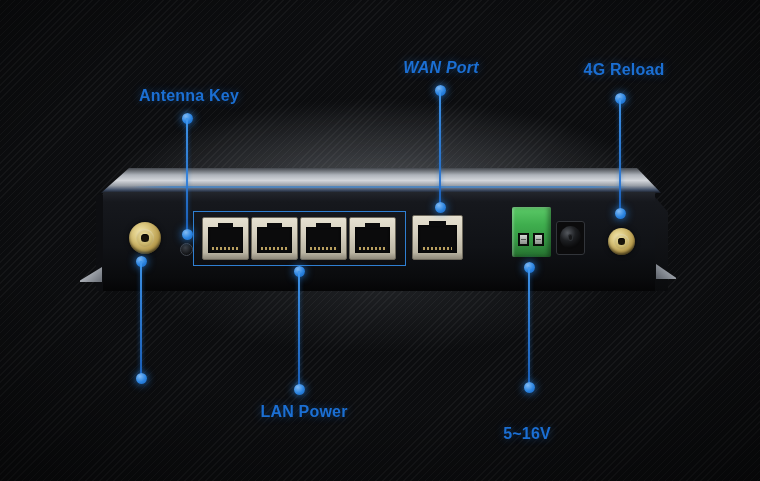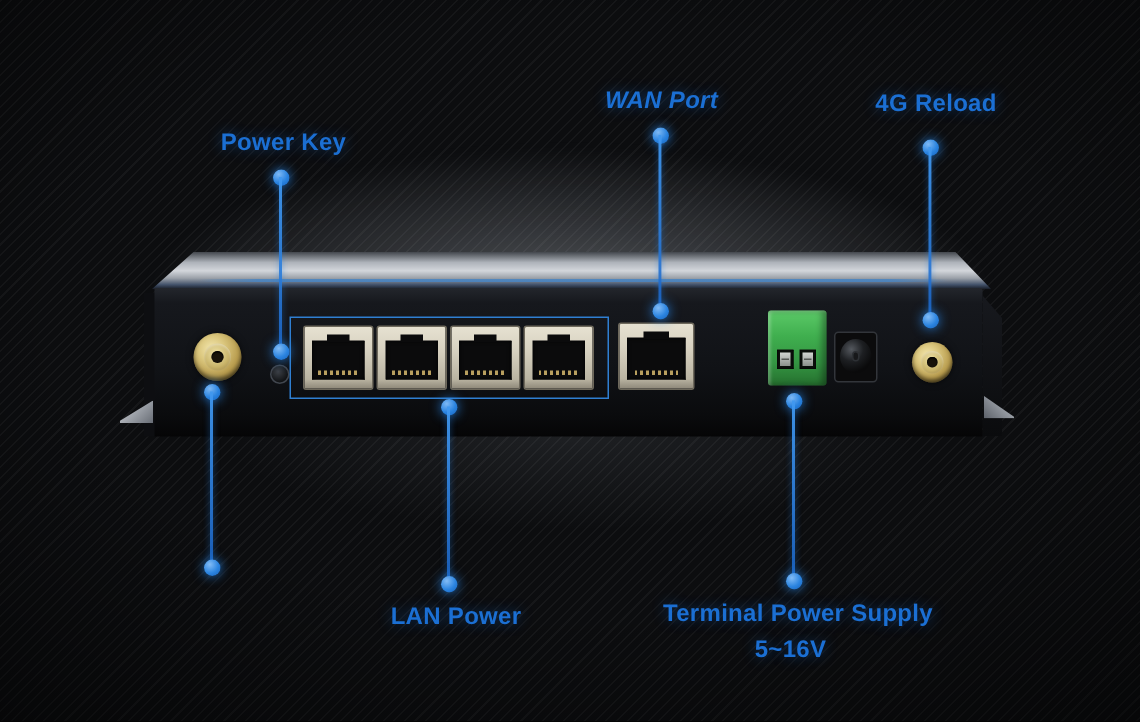--- a/index.html
+++ b/index.html
@@ -156,21 +156,21 @@
     <div class="sma sma-right">
       <div class="sma-ring"></div>
       <div class="sma-hole"></div>
     </div>
   </div>
 
   <div class="vignette"></div>
 
   <div class="callouts">
 
-    <div class="c-label" style="left:189px;top:88px;">Power Key</div>
+    <div class="c-label" style="left:189px;top:88px;">Antenna Key</div>
     <div class="c-dot" style="left:187px;top:118px;"></div>
     <div class="c-line" style="left:186px;top:118px;height:116px;"></div>
     <div class="c-dot" style="left:187px;top:234px;"></div>
 
     <div class="c-label" style="left:441px;top:60px;font-style:italic;">WAN Port</div>
     <div class="c-dot" style="left:440px;top:90px;"></div>
     <div class="c-line" style="left:439px;top:90px;height:117px;"></div>
     <div class="c-dot" style="left:440px;top:207px;"></div>
 
     <div class="c-label" style="left:624px;top:62px;">4G Reload</div>
@@ -183,16 +183,15 @@
     <div class="c-dot" style="left:141px;top:378px;"></div>
 
     <div class="c-dot" style="left:299px;top:271px;"></div>
     <div class="c-line" style="left:298px;top:271px;height:118px;"></div>
     <div class="c-dot" style="left:299px;top:389px;"></div>
     <div class="c-label" style="left:304px;top:404px;">LAN Power</div>
 
     <div class="c-dot" style="left:529px;top:267px;"></div>
     <div class="c-line" style="left:528px;top:267px;height:120px;"></div>
     <div class="c-dot" style="left:529px;top:387px;"></div>
-    <div class="c-label" style="left:532px;top:402px;">Terminal Power Supply</div>
     <div class="c-label" style="left:527px;top:426px;">5~16V</div>
   </div>
 </div>
 
 </body></html>

